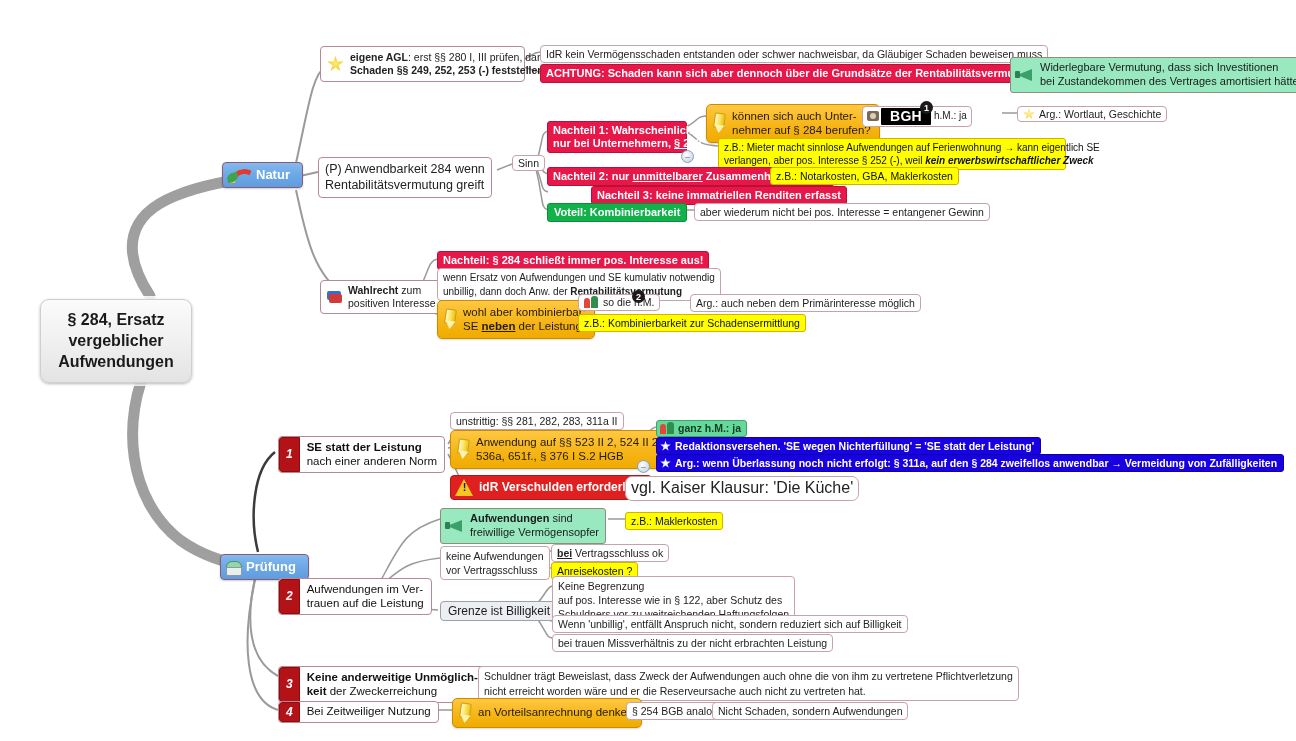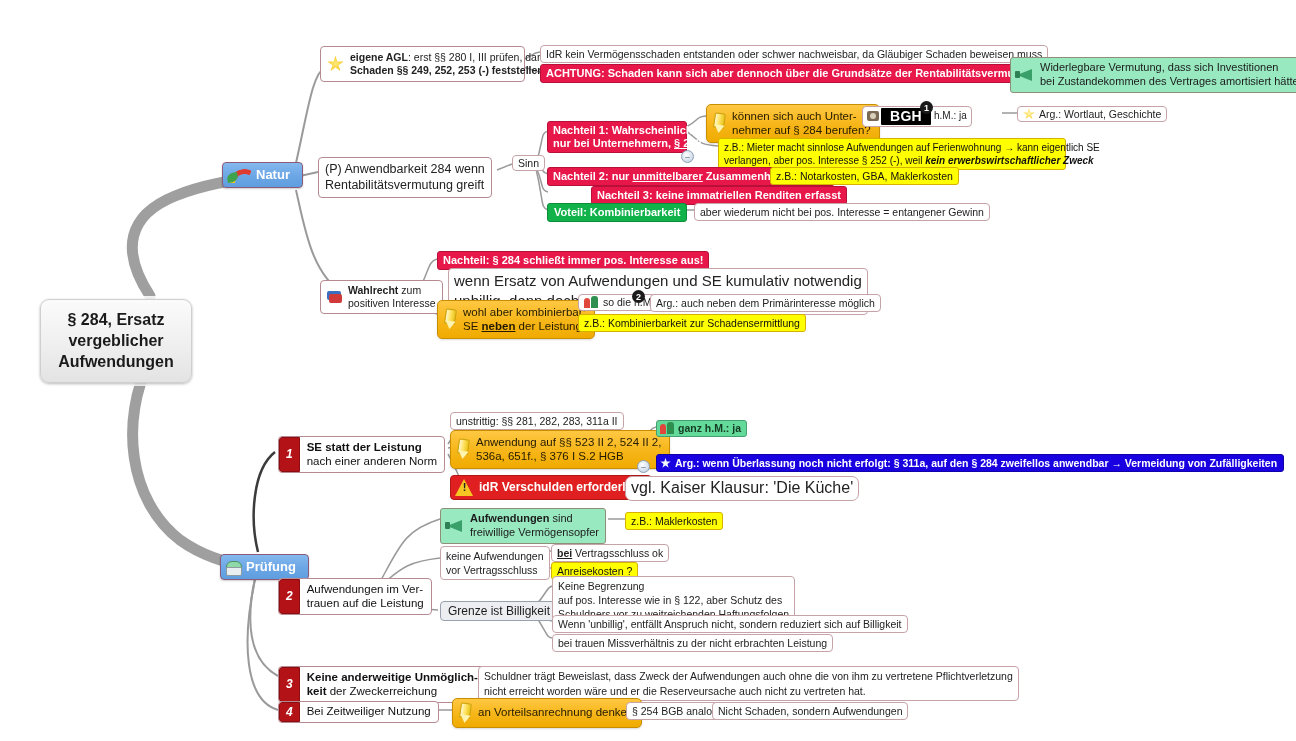--- a/index.html
+++ b/index.html
@@ -434,40 +434,40 @@
   <div class="node plain" style="left:320px;top:280px;padding:3px 6px;display:flex;align-items:center;gap:5px;font-size:10.5px;">
     <span class="ico bookmark"></span>
     <span class="two-line">
       <b>Wahlrecht</b><span> zum</span><br>
       <span>positiven Interesse</span>
     </span>
   </div>
 
   <div class="node red" style="left:437px;top:251px;">Nachteil: § 284 schließt immer pos. Interesse aus!</div>
 
-  <div class="node plain thin" style="left:437px;top:268px;font-size:15px;line-height:1.35;margin-left:11px;">
+  <div class="node plain thin" style="left:437px;top:268px;font-size:10px;line-height:1.35;">
     <div>wenn Ersatz von Aufwendungen und SE kumulativ notwendig</div>
     <div><span>unbillig, dann doch Anw. der </span><b>Rentabilitätsvermutung</b></div>
   </div>
 
   <div class="node orange" style="left:437px;top:300px;">
     <span class="ico pencil"></span>
     <span class="two-line">
       <span>wohl aber kombinierbar:</span><br>
       <span>SE </span><b><u>neben</u></b><span> der Leistung</span>
     </span>
   </div>
 
   <div class="node plain thin" style="left:578px;top:294px;font-size:10.5px;padding:1px 5px;display:flex;align-items:center;gap:4px;">
     <span class="ico people"></span>
     <span>so die h.M.</span>
   </div>
   <div class="callnum" style="left:632px;top:290px;">2</div>
 
-  <div class="node plain thin" style="left:650px;top:294px;font-size:10.5px;text-align:right;">Arg.: auch neben dem Primärinteresse möglich</div>
+  <div class="node plain thin" style="left:690px;top:294px;font-size:10.5px;text-align:right;">Arg.: auch neben dem Primärinteresse möglich</div>
 
   <div class="node yellow" style="left:578px;top:314px;font-size:10.5px;">z.B.: Kombinierbarkeit zur Schadensermittlung</div>
 
   <div class="node branch" style="left:220px;top:554px;">
     <span class="ico chest"></span>
     <span>Prüfung</span>
   </div>
 
   <div class="node numbered" style="left:278px;top:436px;">
     <div class="darkred-num">1</div>
@@ -488,20 +488,24 @@
       <span>536a, 651f., § 376 I S.2 HGB</span>
     </span>
   </div>
   <div class="collapse" style="left:637px;top:460px;">–</div>
 
   <div class="node mintsm" style="left:656px;top:420px;">
     <span class="ico people"></span>
     <span>ganz h.M.: ja</span>
   </div>
 
+  <div class="node blue" style="left:656px;top:437px;">
+    <span class="ico bluestar"></span>
+    <span>Redaktionsversehen. 'SE wegen Nichterfüllung' = 'SE statt der Leistung'</span>
+  </div>
 
   <div class="node blue" style="left:656px;top:454px;">
     <span class="ico bluestar"></span>
     <span>Arg.: wenn Überlassung noch nicht erfolgt: § 311a, auf den § 284 zweifellos anwendbar → Vermeidung von Zufälligkeiten</span>
   </div>
 
   <div class="node crimson" style="left:450px;top:475px;">
     <span class="ico warn"></span>
     <span>idR Verschulden erforderlich</span>
   </div>

